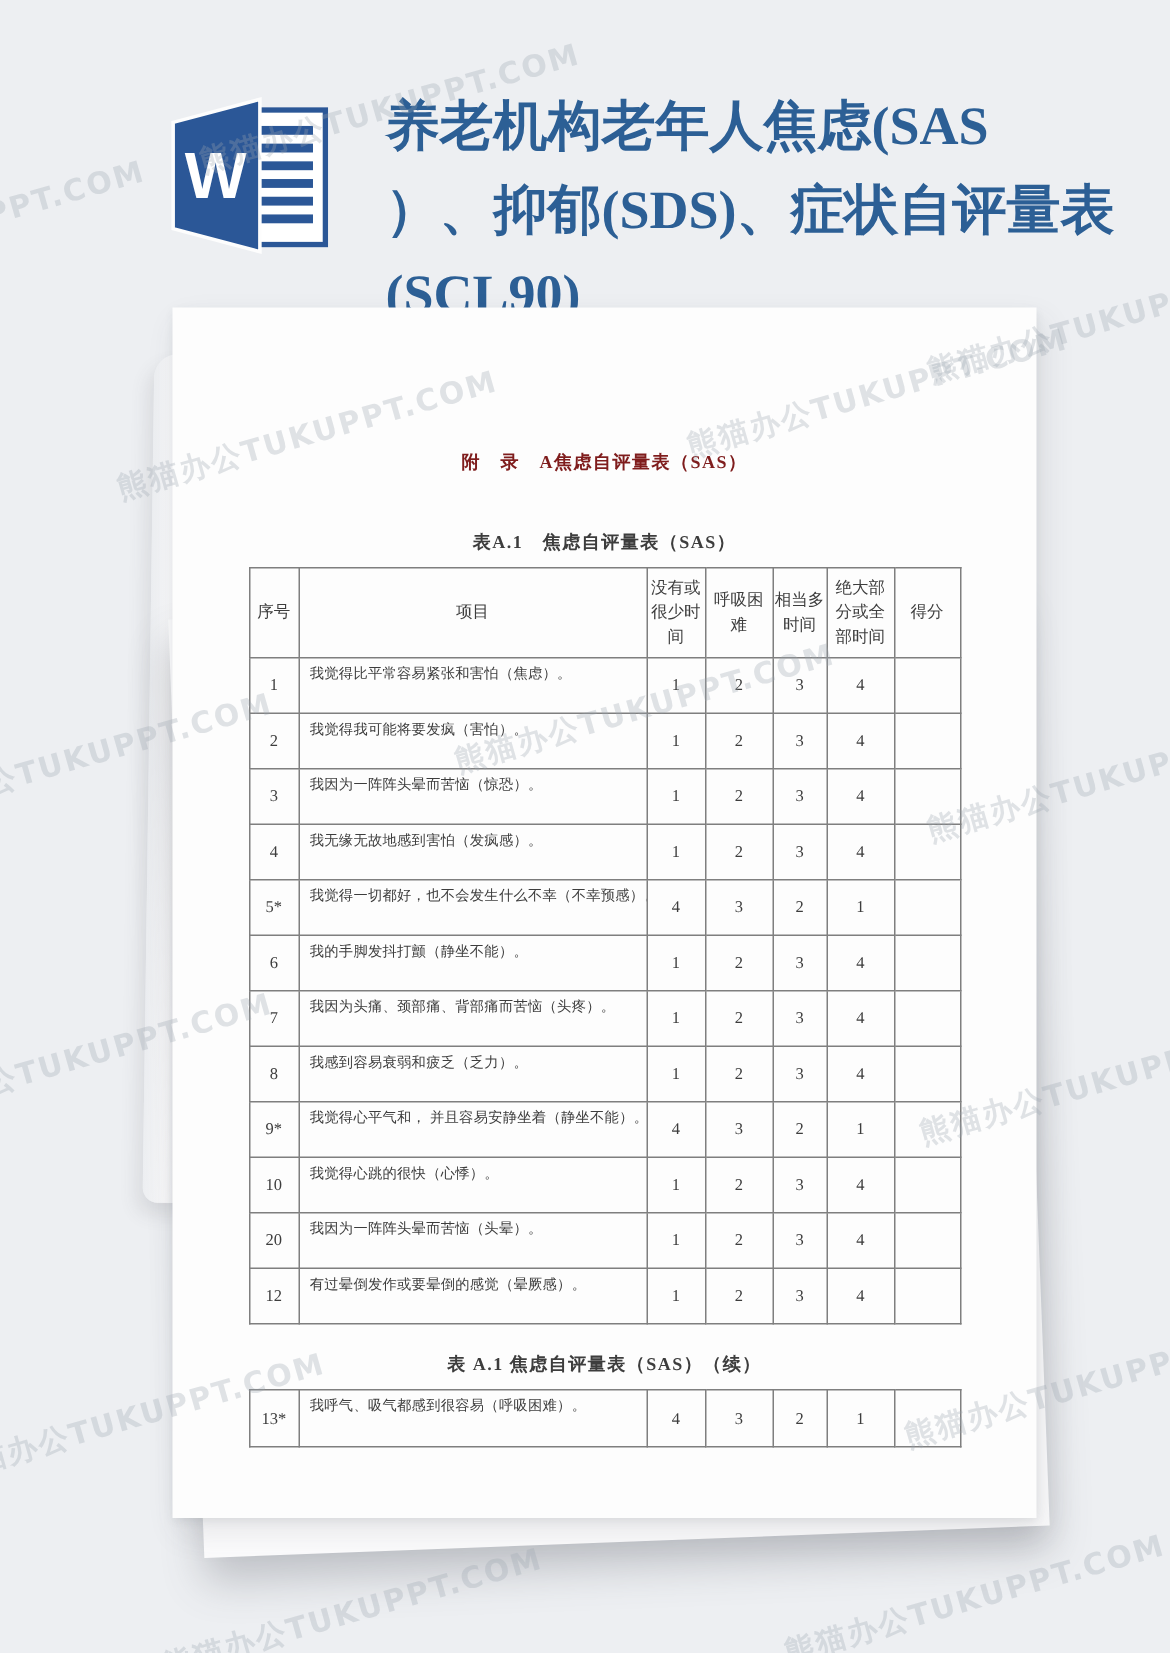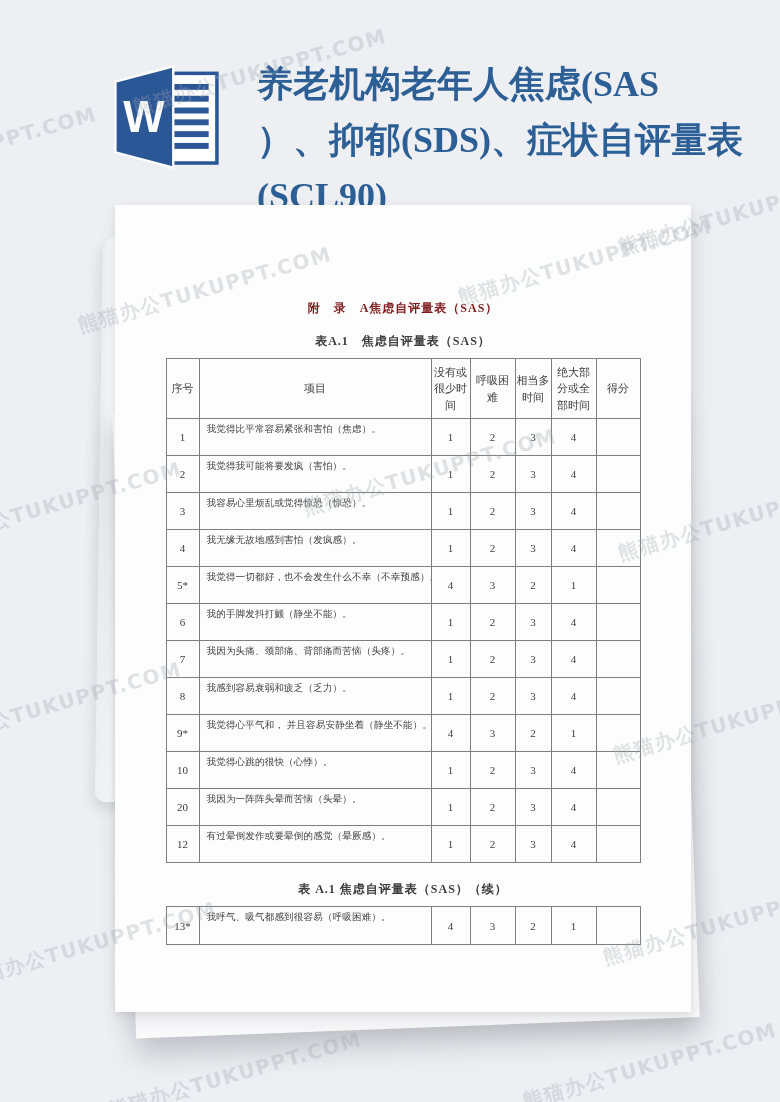--- a/index.html
+++ b/index.html
@@ -20,21 +20,21 @@
   .page-behind-bottom{position:absolute;left:124px;top:402px;width:564px;height:626px;
       background:#fcfcfd;transform:rotate(-2.2deg);
       box-shadow:0 16px 28px rgba(85,90,100,.30);z-index:2;}
   .page-main{position:absolute;left:115px;top:205px;width:576px;height:807px;
       background:#fdfdfd;z-index:3;
       box-shadow:0 2px 6px rgba(70,75,85,.10),4px 10px 20px rgba(70,75,85,.12);}
 
   
   .appendix-heading{padding-top:95px;text-align:center;font-weight:bold;font-size:12px;
       letter-spacing:1px;color:#7f1d1d;}
-  .table-caption{margin-top:16px;text-align:center;font-weight:bold;font-size:12px;
+  .table-caption{margin-top:36px;text-align:center;font-weight:bold;font-size:12px;
       letter-spacing:1px;color:#3d3d3d;}
   .table-caption.cont{margin-top:18px;}
   table.sas-table{margin:8px auto 0;border-collapse:collapse;table-layout:fixed;
       width:474px;color:#3d3d3d;}
   .sas-table th,.sas-table td{border:1px solid #7f7f7f;font-weight:normal;}
   .sas-table th{font-size:11px;line-height:1.5;padding:3px 1px;text-align:center;vertical-align:middle;}
   .sas-table thead tr{height:60px;}
   .sas-table tbody tr{height:37px;}
   table.cont-table tbody tr{height:38px;}
   .sas-table td.num{font-size:11px;text-align:center;vertical-align:middle;}
@@ -115,21 +115,21 @@
             <td class="num">2</td>
             <td class="item">我觉得我可能将要发疯（害怕）。</td>
             <td class="num">1</td>
             <td class="num">2</td>
             <td class="num">3</td>
             <td class="num">4</td>
             <td class="num"></td>
           </tr>
           <tr>
             <td class="num">3</td>
-            <td class="item">我容易心里烦乱或觉得惊恐（惊恐）。</td>
+            <td class="item">我因为一阵阵头晕而苦恼（惊恐）。</td>
             <td class="num">1</td>
             <td class="num">2</td>
             <td class="num">3</td>
             <td class="num">4</td>
             <td class="num"></td>
           </tr>
           <tr>
             <td class="num">4</td>
             <td class="item">我无缘无故地感到害怕（发疯感）。</td>
             <td class="num">1</td>

